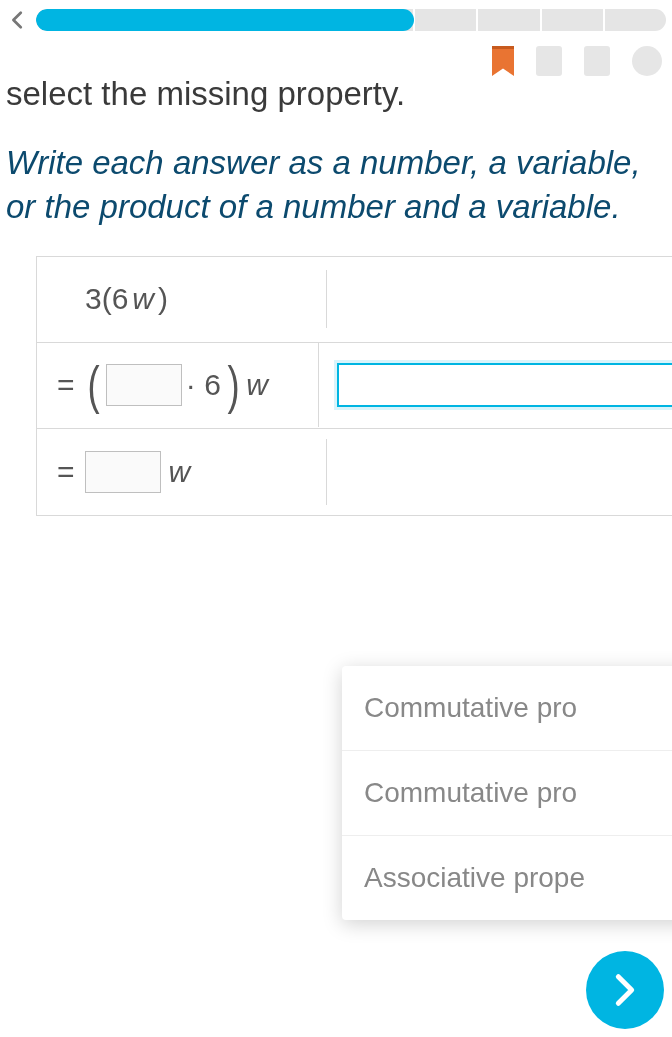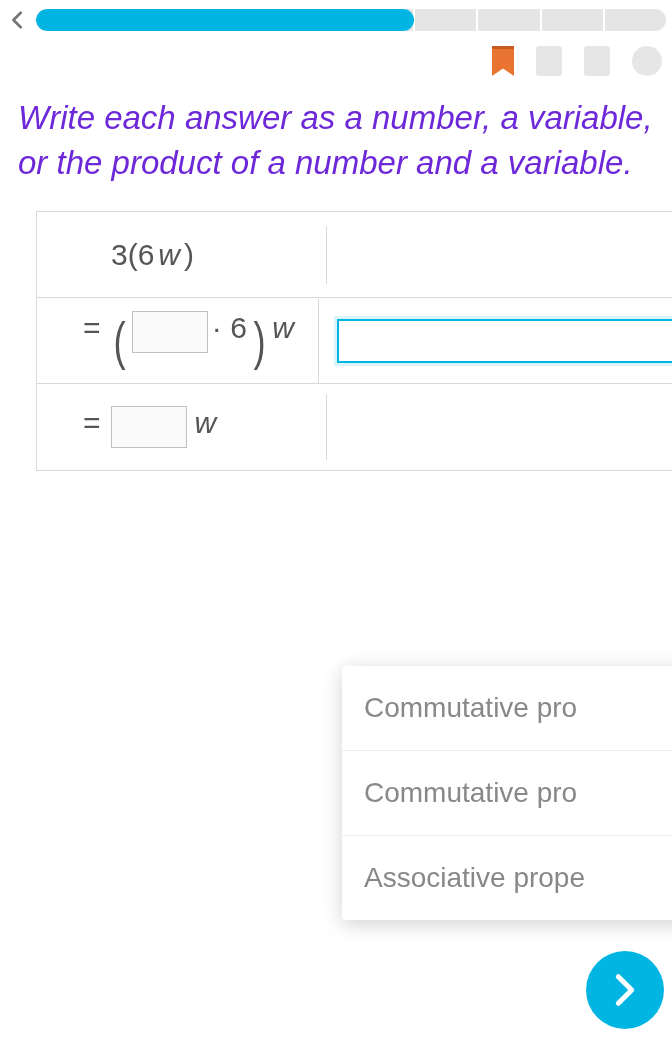--- a/index.html
+++ b/index.html
@@ -13,29 +13,29 @@
   .progress-ticks span { flex: 1; border-right: 2px solid #fff; }
   .progress-ticks span:last-child { border-right: none; }
   
   .header-icons { display: flex; gap: 22px; padding: 6px 10px 10px 0; justify-content: flex-end; align-items: center; height: 46px; }
   .bookmark { width: 22px; height: 30px; background: #e97432; clip-path: polygon(0 0, 100% 0, 100% 100%, 50% 75%, 0 100%); border-top: 3px solid #c75a1e; }
   .placeholder-icon { width: 26px; height: 30px; background: #e6e6e6; border-radius: 3px; }
   .circle-icon { width: 30px; height: 30px; background: #e6e6e6; border-radius: 50%; }
   
   .instruction1 { font-size: 33px; color: #3a3a3a; padding: 0 6px 24px 6px; line-height: 1.35; margin-top: -14px; }
   .clipped-line { color: #b0b0b0; letter-spacing: 0.5px; }
-  .instruction2 { font-size: 33px; color: #6d28d9; font-style: italic; padding: 0 6px 26px 18px; line-height: 1.35; }
+  .instruction2 { font-size: 33px; color: #0c4a6e; font-style: italic; padding: 0 6px 26px 6px; line-height: 1.35; }
   
   .worksheet { border: 1px solid #d9d9d9; margin-left: 36px; width: 680px; border-collapse: collapse; }
   .wrow { display: flex; border-bottom: 1px solid #d9d9d9; min-height: 86px; align-items: center; }
   .wrow:last-child { border-bottom: none; }
   .wleft { width: 290px; border-right: 1px solid #d9d9d9; display: flex; align-items: center; padding: 12px 8px 12px 20px; font-size: 30px; color: #666; }
   .wright { flex: 1; padding: 12px 8px 12px 18px; display: flex; align-items: center; position: relative; }
   
-  .expr { display: flex; align-items: flex-start; gap: 4px; font-size: 30px; color: #555; margin-left: 26px; }
+  .expr { display: flex; align-items: center; gap: 4px; font-size: 30px; color: #555; }
   .varw { font-style: italic; }
   .num-input { width: 76px; height: 42px; border: 1px solid #bfbfbf; background: #fafafa; }
   .paren { font-size: 52px; font-weight: 300; color: #555; display: inline-block; transform: scaleX(0.7); }
   .eq { margin-right: 6px; }
   
   .select-input { width: 370px; height: 44px; border: 2px solid #00b5e2; background: #fff; box-shadow: 0 0 0 3px rgba(0,181,226,0.15); }
   
   .dropdown { position: absolute; left: 342px; top: 666px; width: 370px; background: #fff; box-shadow: 0 4px 20px rgba(0,0,0,0.18); border-radius: 4px; z-index: 10; }
   .dropdown-item { padding: 26px 22px; font-size: 28px; color: #888; border-bottom: 1px solid #eee; white-space: nowrap; overflow: hidden; }
   .dropdown-item:last-child { border-bottom: none; }
@@ -70,20 +70,21 @@
 </div>
 
 <div class="header-icons">
   <div class="bookmark"></div>
   <div class="placeholder-icon"></div>
   <div class="placeholder-icon"></div>
   <div class="circle-icon"></div>
 </div>
 
 <div class="instruction1">
+  <div>select the missing property.</div>
 </div>
 
 <div class="instruction2">Write each answer as a number, a variable, or the product of a number and a variable.</div>
 
 <div class="worksheet">
 
   <div class="wrow">
     <div class="wleft">
       <span class="expr" style="padding-left:28px;">
         <span>3(6</span>

